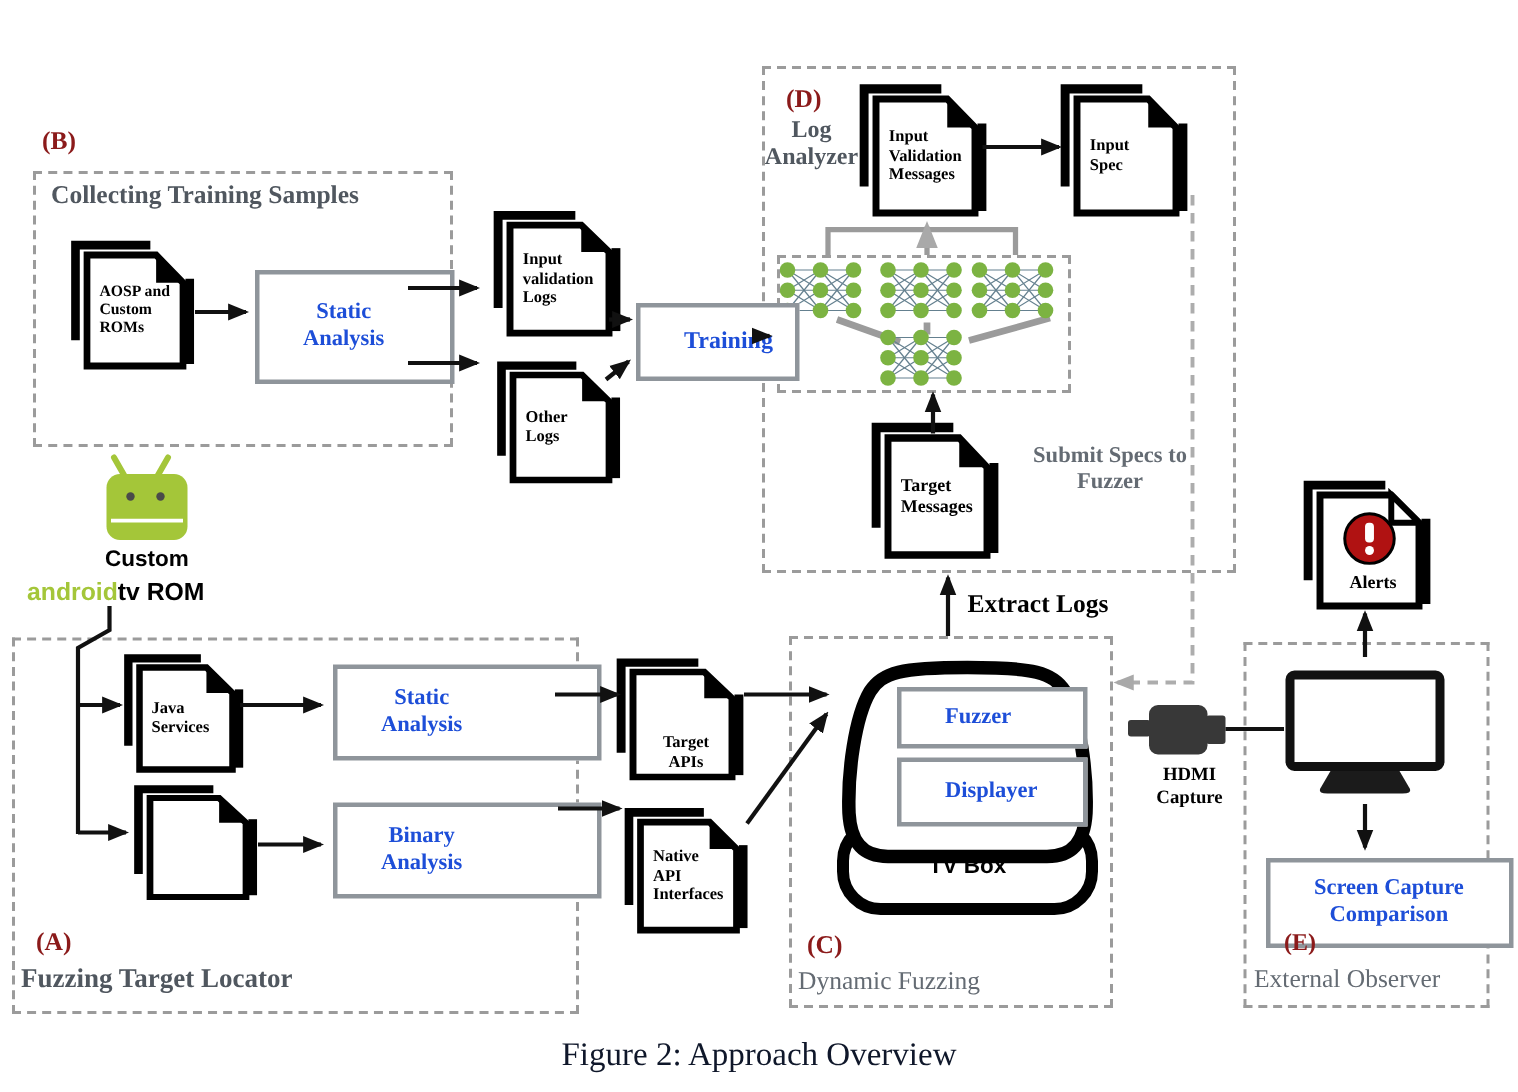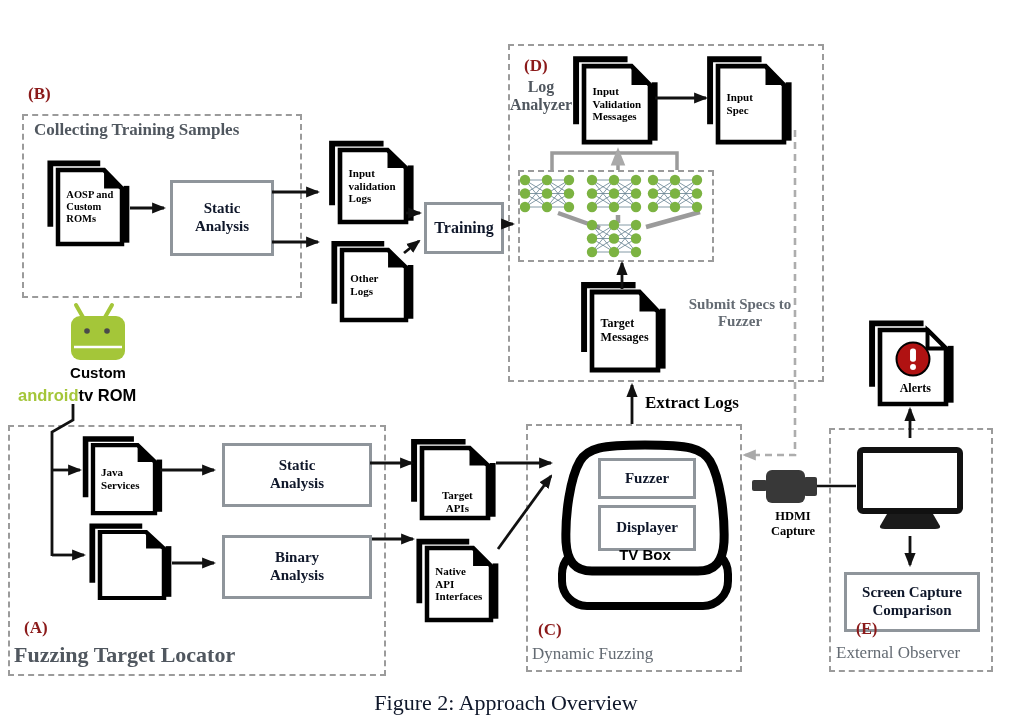--- a/index.html
+++ b/index.html
@@ -4,22 +4,22 @@
 <style>
   html,body{margin:0;padding:0;background:#fff;}
   .canvas{position:relative;width:1012px;height:728px;background:#fff;overflow:hidden;
           font-family:"Liberation Serif",serif;}
   svg.layer{position:absolute;left:0;top:0;pointer-events:none;}
   #fg{z-index:10;}
   #bg{z-index:1;}
 
   .frame{position:absolute;border:2px dashed var(--dashed-border);z-index:2;}
   .gbox{position:absolute;background:#fff;border:3px solid var(--box-border);z-index:3;
-        display:flex;align-items:center;justify-content:center;text-align:center;
-        font:bold 15px/1.18 "Liberation Serif",serif;color:#0f172a;white-space:pre-line;}
+        display:flex;align-items:center;justify-content:flex-start;text-align:center;
+        font:bold 15px/1.18 "Liberation Serif",serif;color:#1d4ed8;white-space:pre-line;padding-left:29px;}
 
   .doc{position:absolute;z-index:3;}
   .doc-svg{position:absolute;left:0;top:0;width:100%;height:100%;overflow:visible;}
   .dback{fill:none;stroke:#000;stroke-width:9;}
   .dbar{stroke:#000;stroke-width:9;}
   .dpage{fill:#fff;stroke:#000;stroke-width:7;}
   .dfold{fill:#000;}
   .dfold-w{fill:#fff;stroke:#000;stroke-width:6;}
   .doc-label{position:absolute;left:13%;right:6%;top:4%;bottom:4%;display:flex;align-items:center;
              font:bold 11px/1.14 "Liberation Serif",serif;color:#000;white-space:pre-line;z-index:4;}
@@ -342,34 +342,34 @@
   </div>
 
   <div class="sec-letter" style="left:28px;top:84px">(B)</div>
   <div class="sec-title" style="left:34px;top:120px">Collecting Training Samples</div>
 
   <div class="sec-letter" style="left:524px;top:56px">(D)</div>
   <div class="sec-title" style="left:502px;top:78px;width:78px;text-align:center;font-size:16px">Log
 Analyzer</div>
 
   <div class="sec-letter" style="left:24px;top:618px">(A)</div>
-  <div class="sec-title" style="left:14px;top:642px;font-size:22px">Fuzzing Target Locator</div>
+  <div class="sec-title" style="left:14px;top:642px;font-size:18px">Fuzzing Target Locator</div>
 
   <div class="sec-letter" style="left:538px;top:620px">(C)</div>
   <div class="sec-title-soft" style="left:532px;top:644px">Dynamic Fuzzing</div>
 
   <div class="sec-letter" style="left:856px;top:620px;font-size:16px">(E)</div>
   <div class="sec-title-soft" style="left:836px;top:643px">External Observer</div>
 
   <div class="free-label" style="left:645px;top:393px">Extract Logs</div>
   <div class="free-label" style="left:660px;top:296px;width:160px;text-align:center;font-size:15px;color:var(--soft-title-gray)">Submit Specs to
 Fuzzer</div>
   <div class="free-label" style="left:756px;top:509px;width:74px;text-align:center;font-size:12.5px">HDMI
 Capture</div>
-  <div class="free-label sans" style="left:598px;top:546px;width:94px;text-align:center;font-size:15px">TV Box</div>
+  <div class="free-label sans" style="left:598px;top:569px;width:94px;text-align:center;font-size:15px">TV Box</div>
   <div class="free-label sans" style="left:60px;top:364px;width:76px;text-align:center;font-size:15px">Custom</div>
   <div class="free-label sans" style="left:18px;top:386px;width:160px;text-align:left;font-size:16.5px"><span style="color:var(--android-green)">android</span><span>tv ROM</span></div>
 
   <svg id="fg" class="layer" width="1012" height="728" viewBox="0 0 1012 728">
     <defs>
       <marker id="arr" viewBox="0 0 10 8" refX="8.5" refY="4" markerWidth="5" markerHeight="4.5" orient="auto-start-reverse">
         <path d="M0 0 L10 4 L0 8 Z" fill="#111"></path>
       </marker>
       <marker id="garr" viewBox="0 0 10 8" refX="8" refY="4" markerWidth="5.2" markerHeight="4.6" orient="auto-start-reverse">
         <path d="M0 0 L10 4 L0 8 Z" fill="#A9A9A9"></path>

